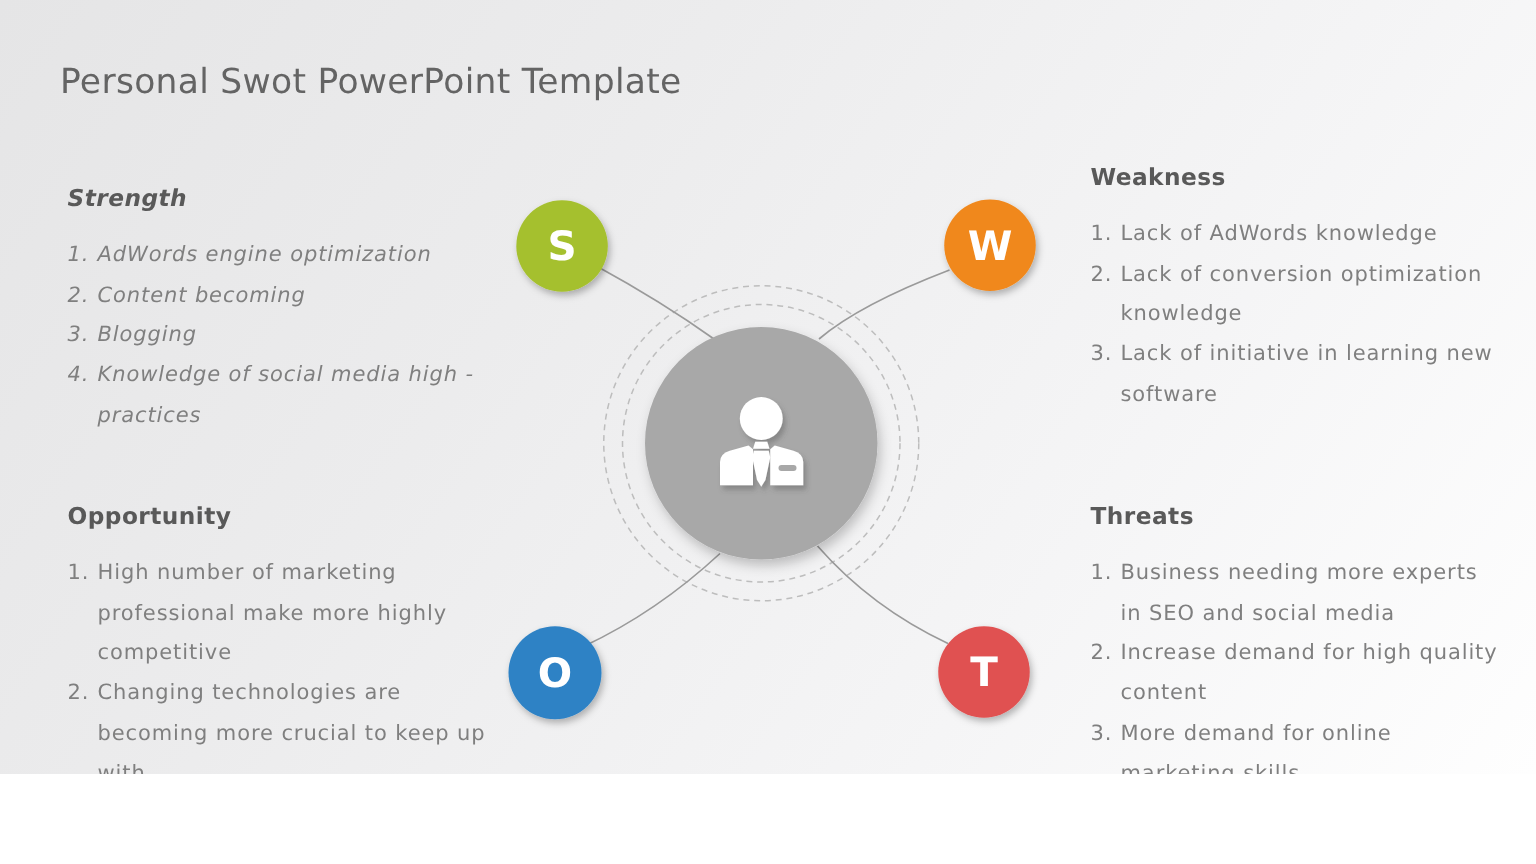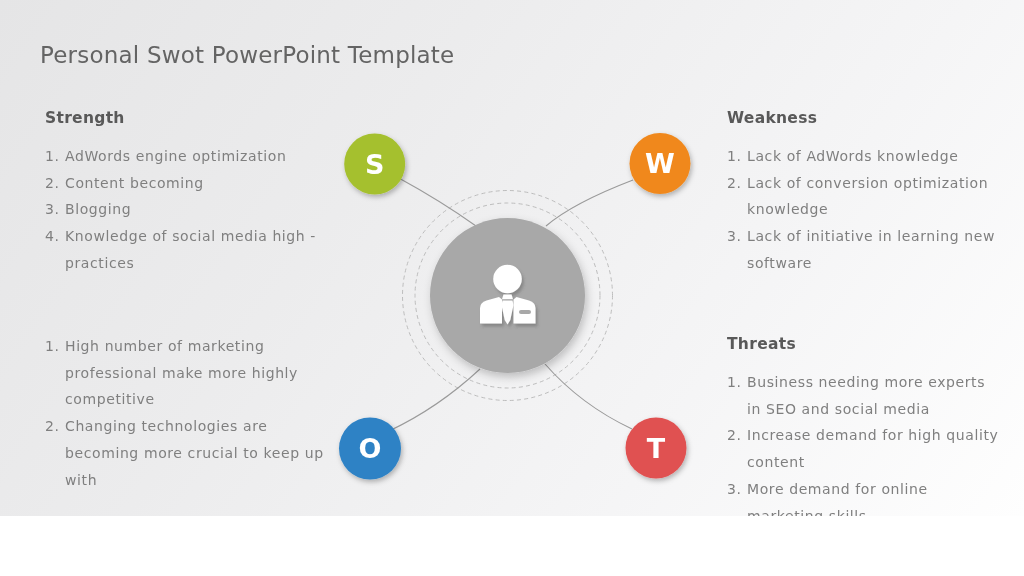--- a/index.html
+++ b/index.html
@@ -22,21 +22,21 @@
     color:#595959;line-height:22px;
   }
   .panel ol{list-style:none;margin:0;padding:0;}
   .panel li{
     display:flex;
     font-size:14px;color:#7f7f7f;letter-spacing:.6px;
     line-height:26.7px;
   }
   .panel li .num{flex:none;width:20px;}
   .panel li .txt{flex:1;white-space:pre-line;}
-  .pos-strength{left:45px;top:107px;width:310px;}
+  .pos-strength{left:45px;top:121px;width:310px;font-style:italic;}
   .pos-weakness{left:727px;top:107px;width:302px;}
   .pos-opportunity{left:45px;top:333px;width:310px;}
   .pos-threats{left:727px;top:333px;width:302px;}
   .diagram{position:absolute;left:0;top:0;}
   .badge-letter{
     font-family:"DejaVu Sans","Liberation Sans",sans-serif;
     font-size:27px;font-weight:bold;fill:#ffffff;
     text-anchor:middle;
   }
   .connector{fill:none;stroke:#9a9a9a;stroke-width:1.1;}
@@ -138,20 +138,21 @@
       </li>
       <li>
         <span class="num">3.</span>
         <span class="txt">Lack of initiative in learning new
 software</span>
       </li>
     </ol>
   </section>
 
   <section class="panel pos-opportunity">
+    <h2>Opportunity</h2>
     <ol>
       <li>
         <span class="num">1.</span>
         <span class="txt">High number of marketing
 professional make more highly
 competitive</span>
       </li>
       <li>
         <span class="num">2.</span>
         <span class="txt">Changing technologies are

